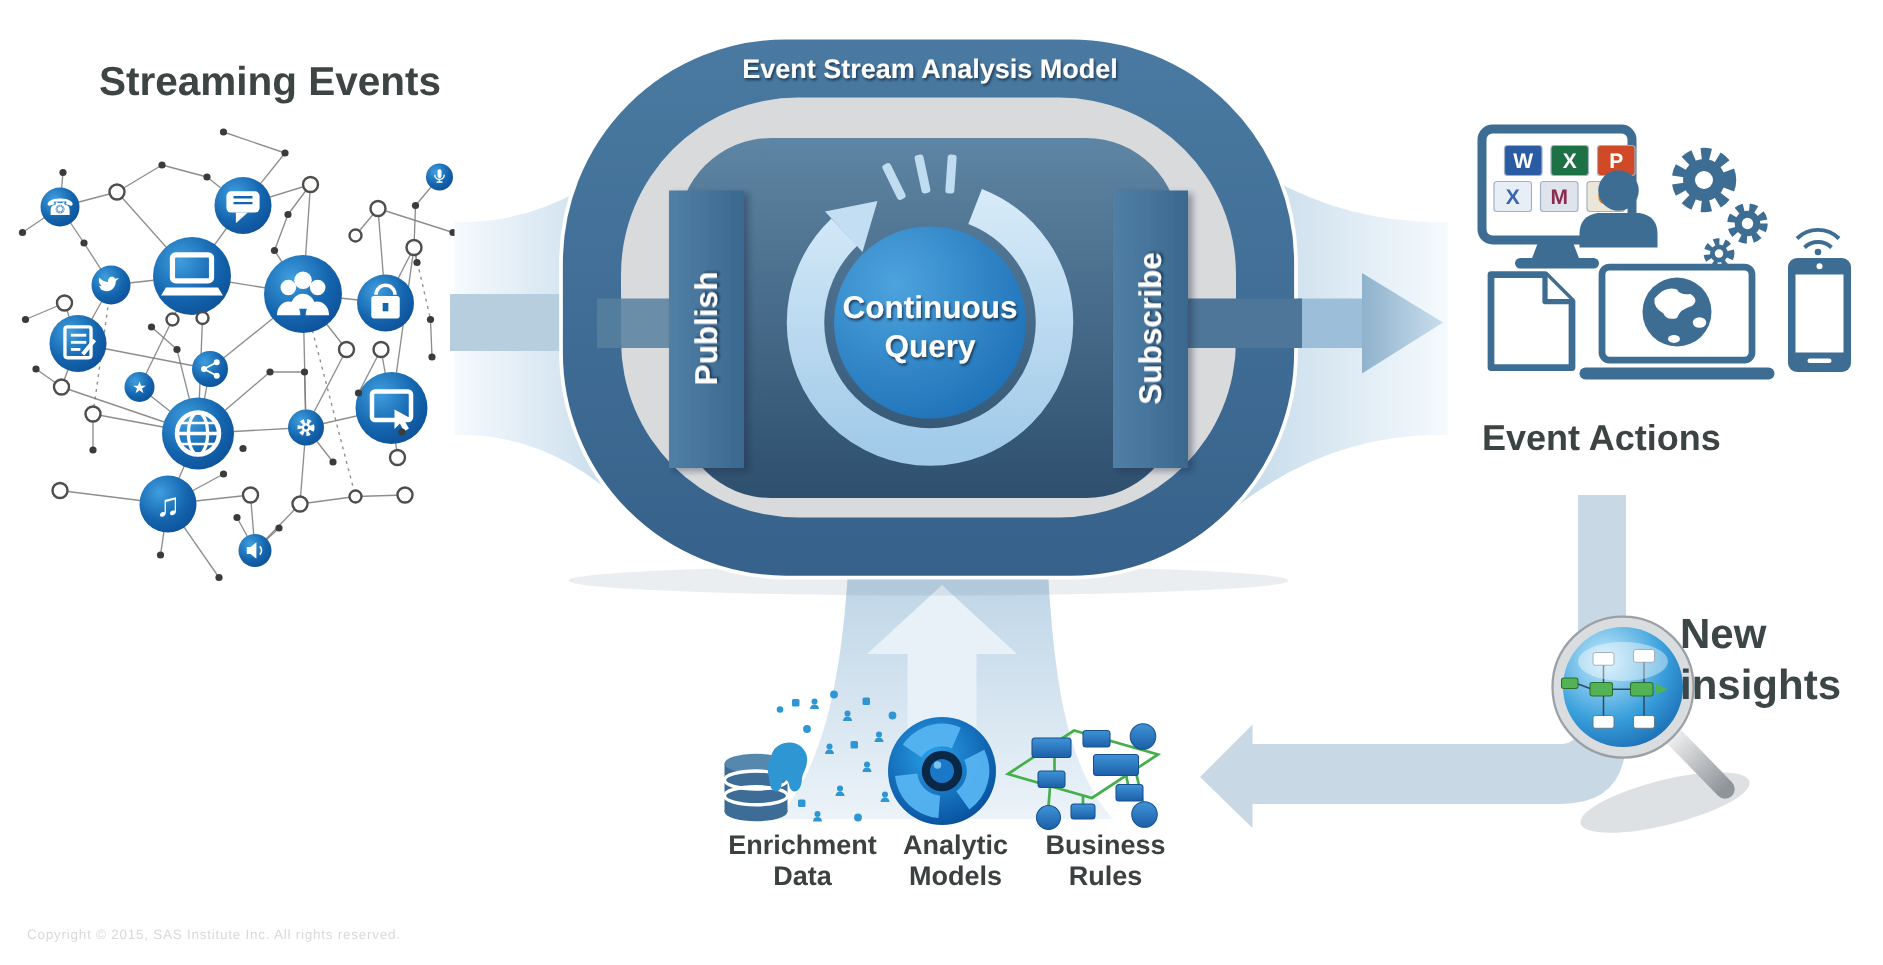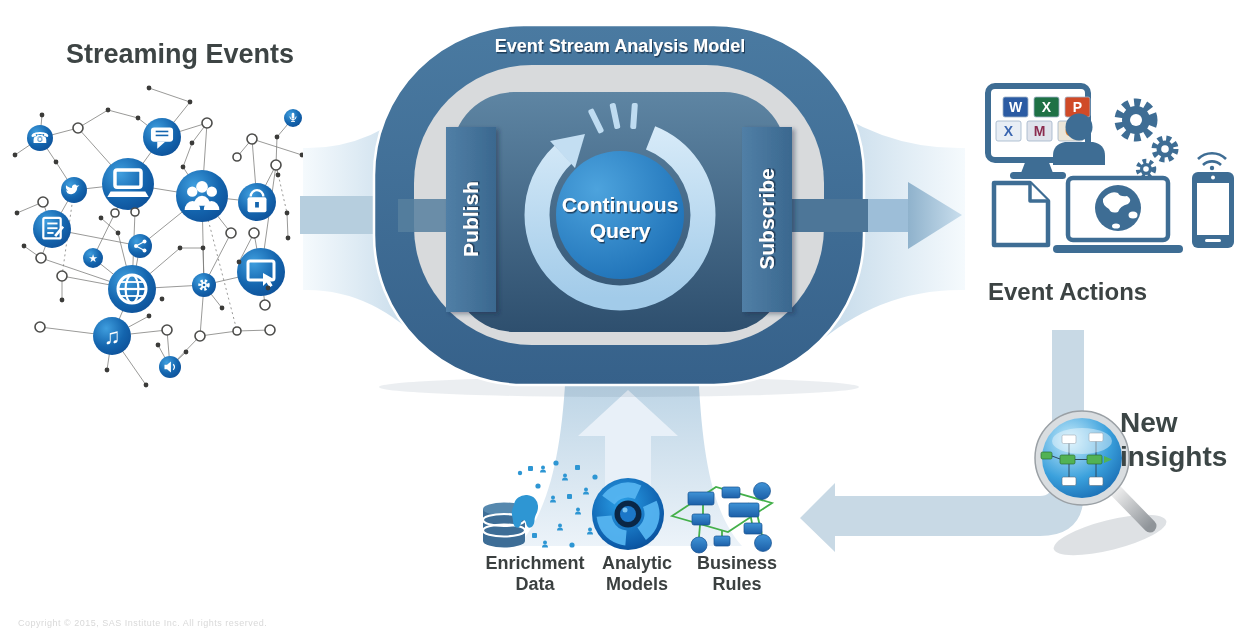--- a/index.html
+++ b/index.html
@@ -1,17 +1,17 @@
 <!DOCTYPE html>
 <html><head>
 <meta charset="utf-8">
 <style>
   html,body{margin:0;padding:0;background:#ffffff;}
   #stage{position:relative;width:1255px;height:643px;background:#fff;overflow:hidden;
-         font-family:"Liberation Sans",sans-serif;}
+         font-family:"Liberation Sans",sans-serif;border-radius:17px;}
   #scene{position:absolute;left:0;top:0;}
   text{font-family:"Liberation Sans","DejaVu Sans",sans-serif;}
 </style>
 </head>
 <body>
 
 <div id="stage">
 <svg id="scene" width="1255" height="643" viewBox="0 0 1255 643">
   <defs>
     <radialGradient id="ndg" cx="35%" cy="30%" r="80%">

